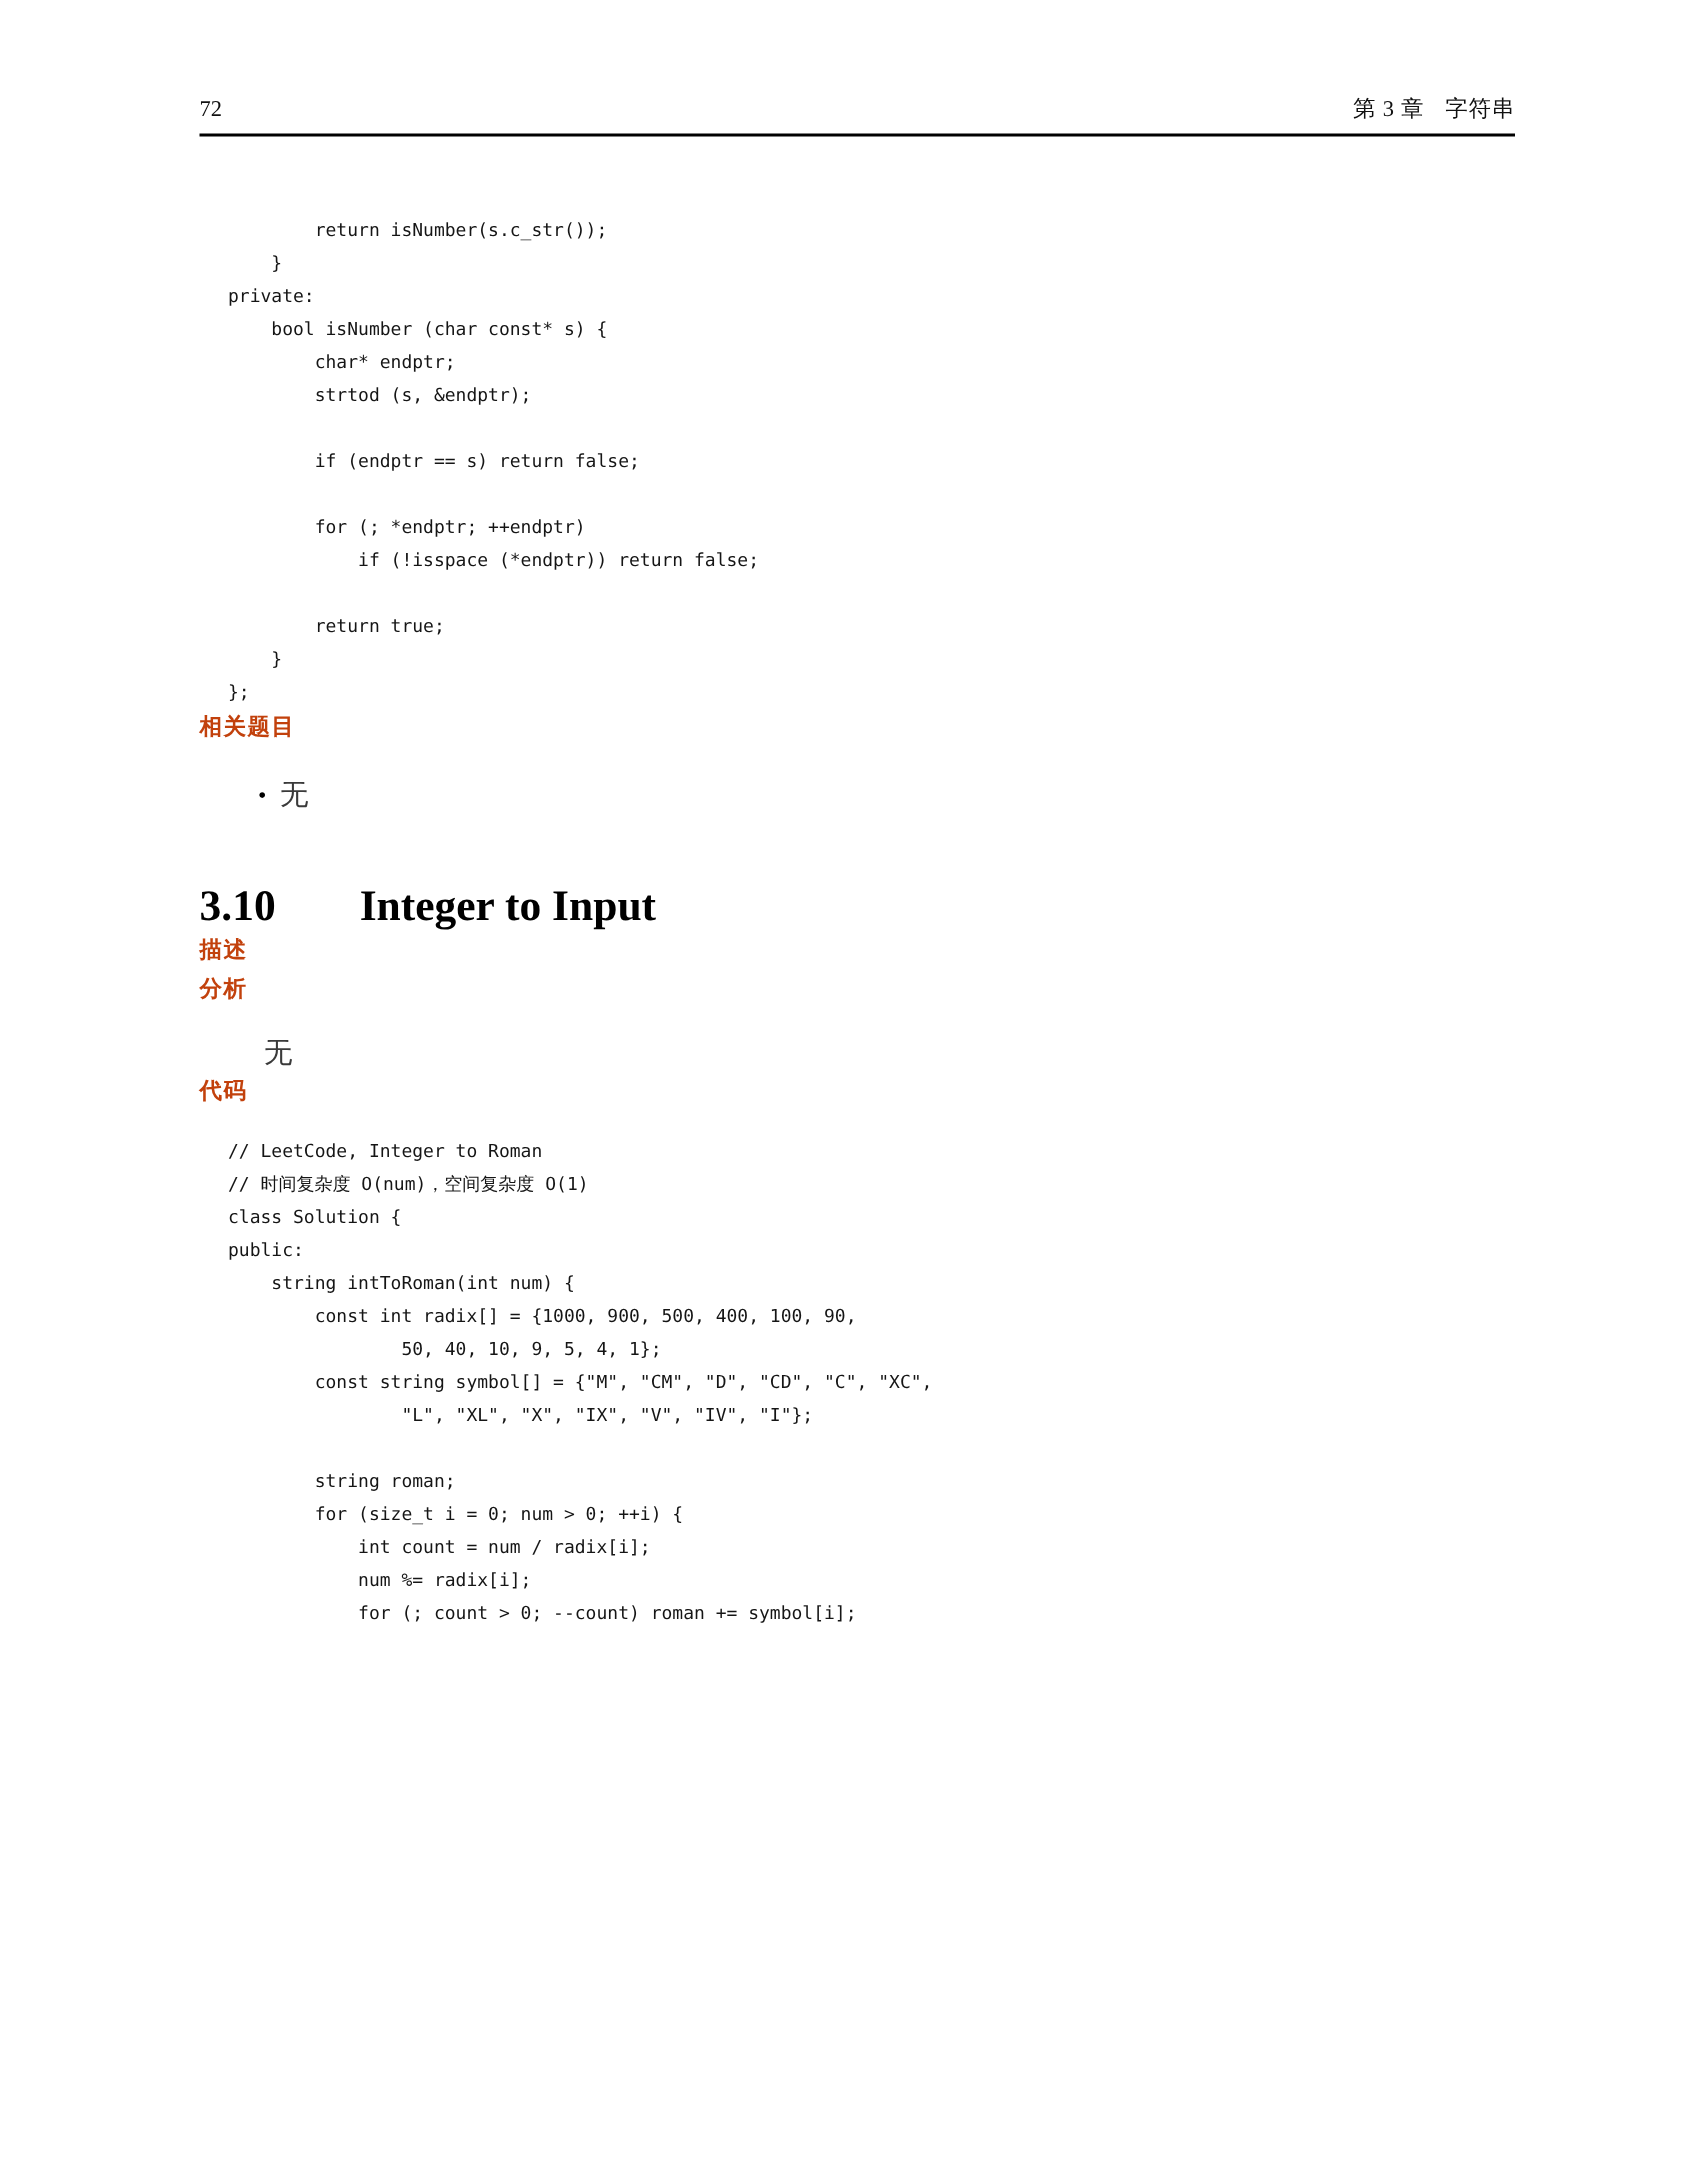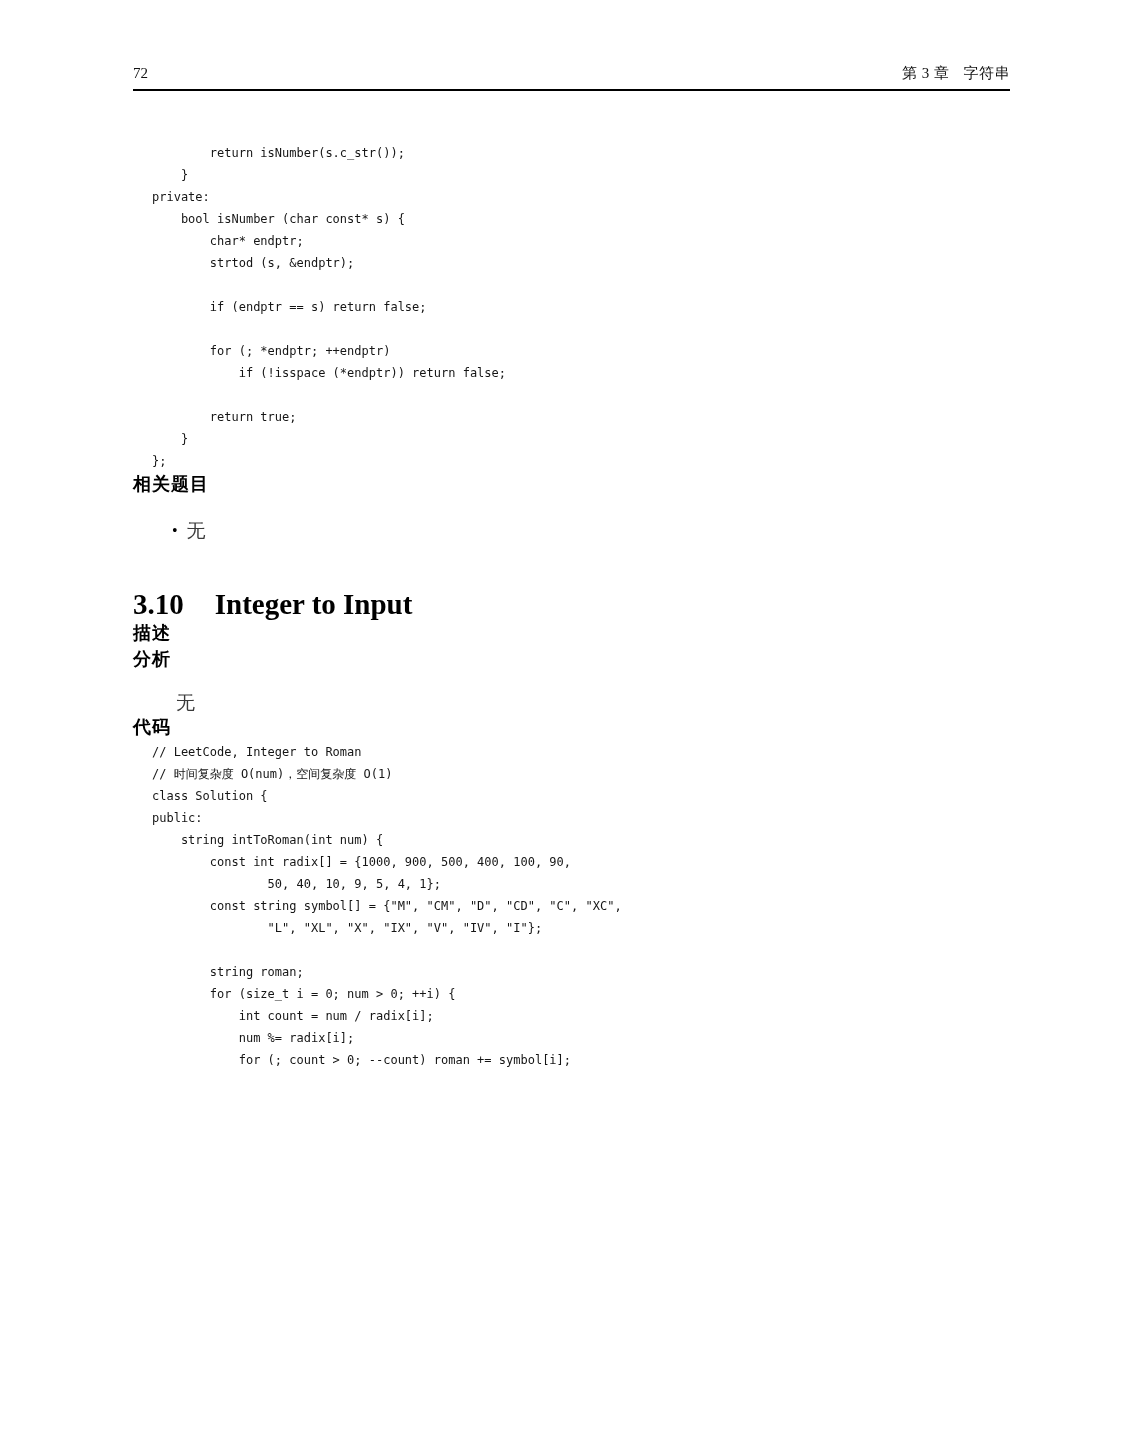--- a/index.html
+++ b/index.html
@@ -49,48 +49,48 @@
     margin: 0;
     margin-left: 19px;
     font-family: "DejaVu Sans Mono", "Liberation Mono", monospace;
     font-size: 12px;
     line-height: 22px;
     color: #151515;
     white-space: pre;
     font-weight: 500;
   }
   pre.code-top { margin-top: 51px; }
-  pre.code-bottom { margin-top: 0; }
+  pre.code-bottom { margin-top: 15px; }
 
   
   h3.subhead {
     margin: 0;
-    font-family: Liberation Mono, monospace;
+    font-family: Liberation Sans, sans-serif;
     font-weight: 700;
-    font-size: 18px;
+    font-size: 15px;
     line-height: 26px;
-    color: #000000;
+    color: #c2410c;
     letter-spacing: 1px;
   }
   .related-head  { margin-top: 40px; }
   .desc-head     { margin-top: 38px; }
   .analysis-head { margin-top: 36px; }
   .code-head     { margin-top: 33px; }
 
   
   h2.section-title {
     margin: 0;
     margin-top: 44px;
     font-family: "Liberation Serif", serif;
     font-weight: 700;
     font-size: 29px;
     line-height: 34px;
     color: #000;
   }
-  h2.section-title .sec-num { margin-right: 31px; }
+  h2.section-title .sec-num { margin-right: 56px; }
 
   
   .bullet-line {
     margin-top: 21px;
     padding-left: 39px;
     font-size: 19px;
     line-height: 24px;
     color: #3a3a3a;
   }
   .bullet-line .bullet {

